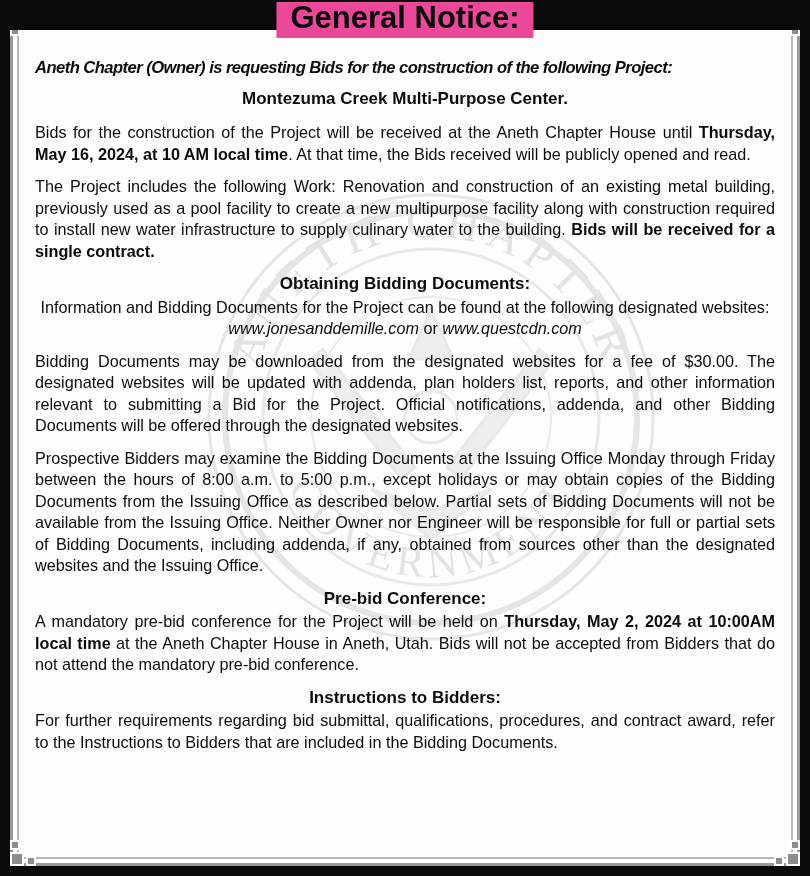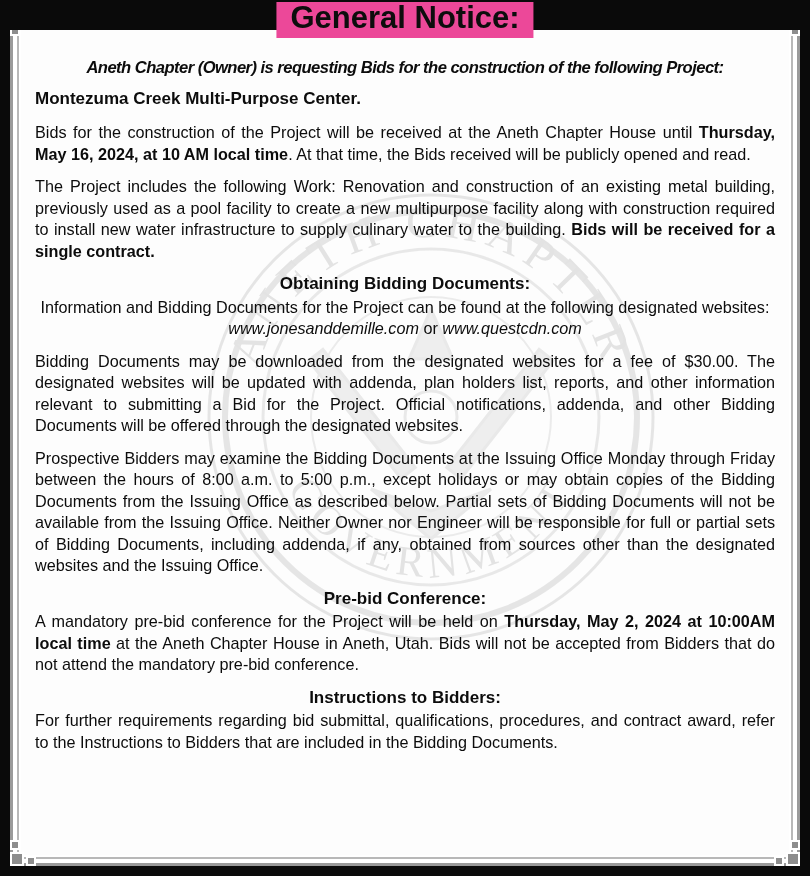--- a/index.html
+++ b/index.html
@@ -116,28 +116,27 @@
   p, .h-center, .lede, .subject {
     font-size: 16.2px;
     line-height: 21.5px;
     margin-bottom: 11px;
   }
 
   .lede {
     font-weight: bold;
     font-style: italic;
     font-size: 16.6px;
-    text-align: center;
     letter-spacing: -0.55px;
     margin-bottom: 9px;
     white-space: nowrap;
   }
   .subject {
     font-weight: bold;
-    text-align: left;
+    text-align: center;
     font-size: 17px;
     margin-bottom: 13px;
   }
   .h-center {
     font-weight: bold;
     text-align: center;
     font-size: 17px;
     margin-bottom: 2px;
     margin-top: 4px;
   }

